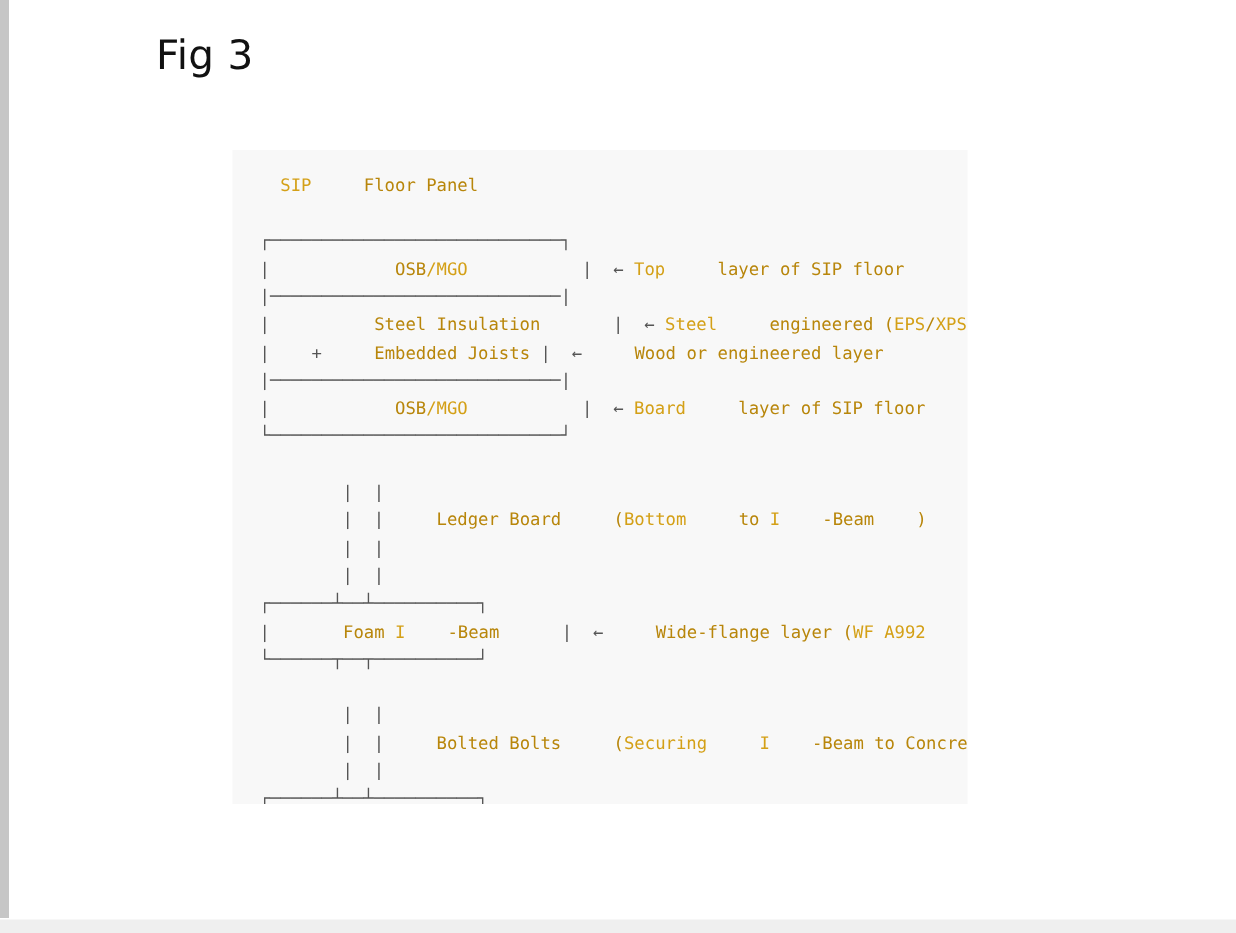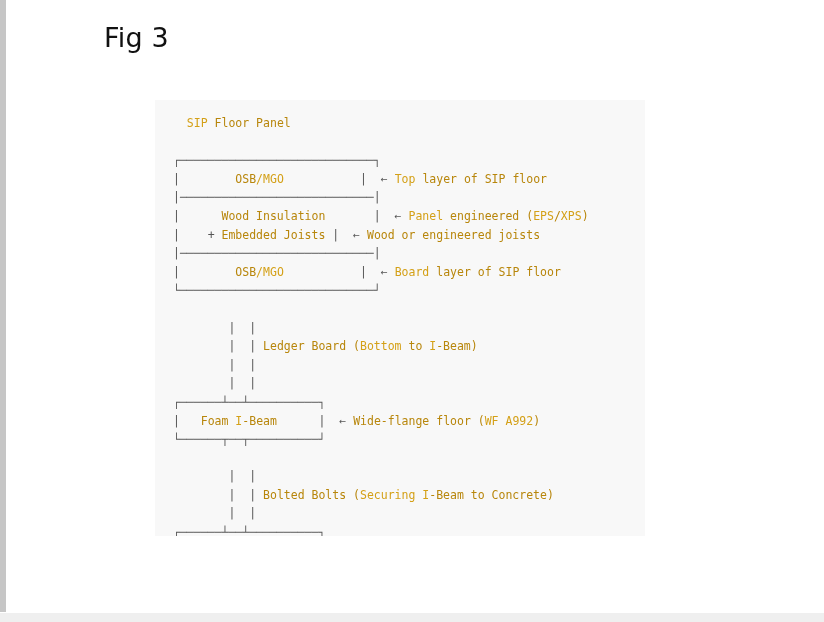--- a/index.html
+++ b/index.html
@@ -68,21 +68,21 @@
     line-height: 18.6px;
     white-space: pre;
     margin: 0;
     padding: 0 0 0 18px;
     color: #555555;
     letter-spacing: 0px;
     -webkit-font-smoothing: antialiased;
   }
 
   
-  .tok-name    { color: #b8860b; }  
+  .tok-name    { color: #b8860b; margin-left: 28px; }  
   .tok-accent  { color: #d4a017; }  
   .tok-punct   { color: #b8860b; }  
   .tok-rule    { color: #555555; }  
   .tok-arrow   { color: #555555; }  
   .tok-plain   { color: #555555; }
 </style>
 </head>
 <body>
 
 <div class="edge-strip-left"></div>
@@ -90,32 +90,32 @@
 <div class="edge-strip-bottom"></div>
 
 <div class="fig-title">Fig 3</div>
 
 <div class="diagram-panel">
   <pre class="ascii-art"><span>  <span class="tok-accent">SIP</span><span class="tok-name"> Floor Panel</span></span>
 
 <span class="tok-rule">┌────────────────────────────┐</span>
 <span class="tok-rule">|</span>        <span class="tok-name">OSB</span><span class="tok-accent">/</span><span class="tok-accent">MGO</span>           <span class="tok-rule">|</span>  <span class="tok-arrow">←</span> <span class="tok-accent">Top</span><span class="tok-name"> layer of SIP floor</span>
 <span class="tok-rule">|────────────────────────────|</span>
-<span class="tok-rule">|</span>      <span class="tok-name">Wood Insulation</span>       <span class="tok-rule">|</span>  <span class="tok-arrow">←</span> <span class="tok-accent">Panel</span><span class="tok-name"> engineered (</span><span class="tok-accent">EPS</span><span class="tok-punct">/</span><span class="tok-accent">XPS</span><span class="tok-name">)</span>
-<span class="tok-rule">|</span>    <span class="tok-plain">+ </span><span class="tok-name">Embedded Joists</span> <span class="tok-rule">|</span>  <span class="tok-arrow">←</span> <span class="tok-name">Wood or engineered joists</span>
+<span class="tok-rule">|</span>      <span class="tok-name">Steel Insulation</span>       <span class="tok-rule">|</span>  <span class="tok-arrow">←</span> <span class="tok-accent">Steel</span><span class="tok-name"> engineered (</span><span class="tok-accent">EPS</span><span class="tok-punct">/</span><span class="tok-accent">XPS</span><span class="tok-name">)</span>
+<span class="tok-rule">|</span>    <span class="tok-plain">+ </span><span class="tok-name">Embedded Joists</span> <span class="tok-rule">|</span>  <span class="tok-arrow">←</span> <span class="tok-name">Wood or engineered layer</span>
 <span class="tok-rule">|────────────────────────────|</span>
 <span class="tok-rule">|</span>        <span class="tok-name">OSB</span><span class="tok-accent">/</span><span class="tok-accent">MGO</span>           <span class="tok-rule">|</span>  <span class="tok-arrow">←</span> <span class="tok-accent">Board</span><span class="tok-name"> layer of SIP floor</span>
 <span class="tok-rule">└────────────────────────────┘</span>
 
 <span class="tok-rule">        |  |</span>
 <span class="tok-rule">        |  |</span> <span class="tok-name">Ledger Board </span><span class="tok-name">(</span><span class="tok-accent">Bottom</span><span class="tok-name"> to </span><span class="tok-accent">I</span><span class="tok-name">-Beam</span><span class="tok-name">)</span>
 <span class="tok-rule">        |  |</span>
 <span class="tok-rule">        |  |</span>
 <span class="tok-rule">┌──────┴──┴──────────┐</span>
-<span class="tok-rule">|</span>   <span class="tok-name">Foam </span><span class="tok-accent">I</span><span class="tok-name">-Beam</span>      <span class="tok-rule">|</span>  <span class="tok-arrow">←</span> <span class="tok-name">Wide-flange floor (</span><span class="tok-accent">WF</span><span class="tok-accent"> A992</span><span class="tok-name">)</span>
+<span class="tok-rule">|</span>   <span class="tok-name">Foam </span><span class="tok-accent">I</span><span class="tok-name">-Beam</span>      <span class="tok-rule">|</span>  <span class="tok-arrow">←</span> <span class="tok-name">Wide-flange layer (</span><span class="tok-accent">WF</span><span class="tok-accent"> A992</span><span class="tok-name">)</span>
 <span class="tok-rule">└──────┬──┬──────────┘</span>
 
 <span class="tok-rule">        |  |</span>
 <span class="tok-rule">        |  |</span> <span class="tok-name">Bolted Bolts </span><span class="tok-name">(</span><span class="tok-accent">Securing</span><span class="tok-name"> </span><span class="tok-accent">I</span><span class="tok-name">-Beam to Concrete</span><span class="tok-name">)</span>
 <span class="tok-rule">        |  |</span>
 <span class="tok-rule">┌──────┴──┴──────────┐</span>
       
 </pre>
 </div>
 

